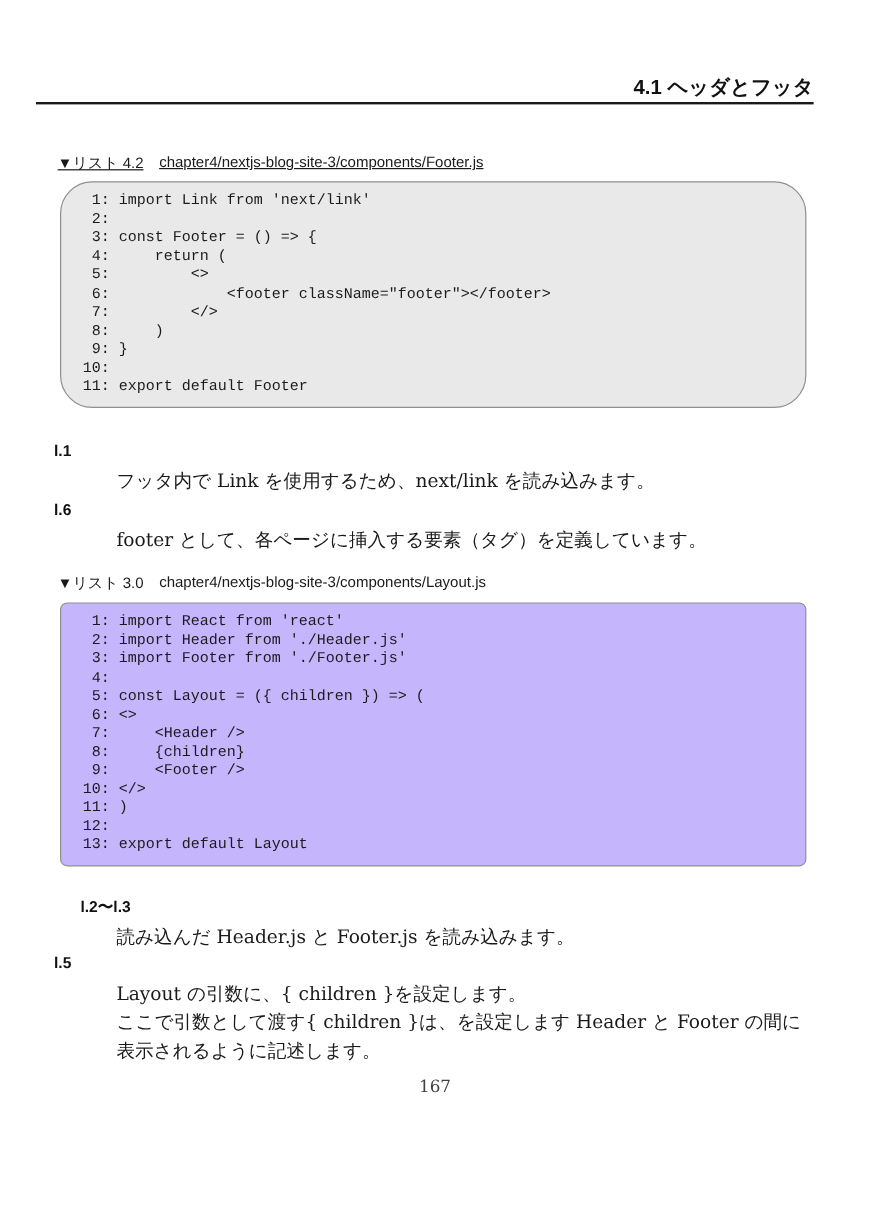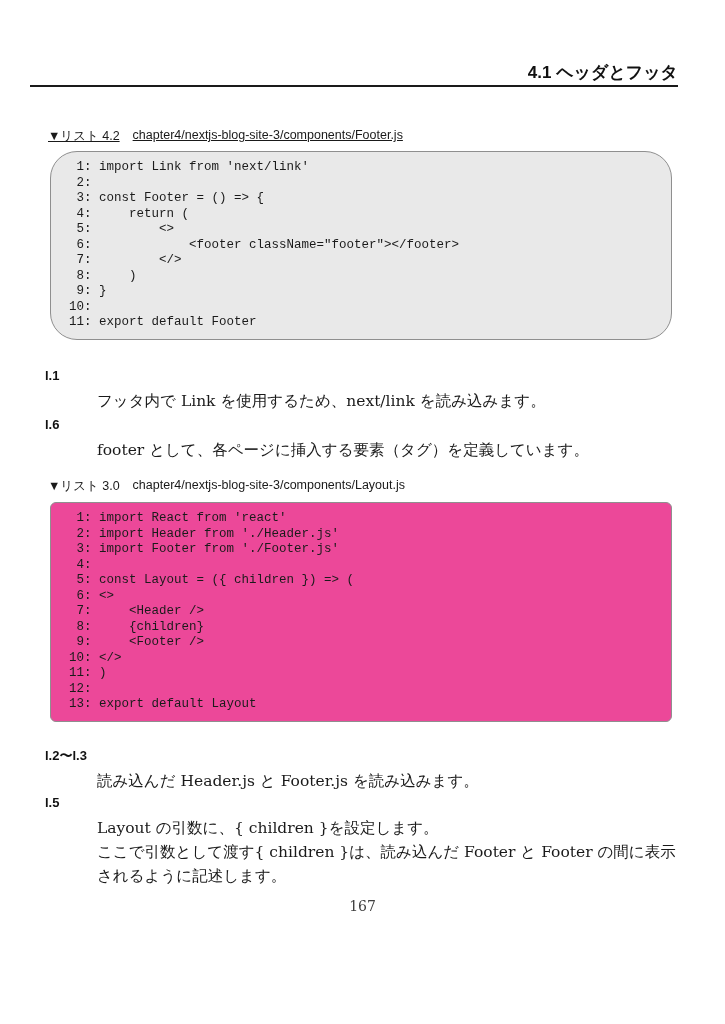--- a/index.html
+++ b/index.html
@@ -79,21 +79,21 @@
     left: 97px;
     width: 582px;
     font-size: 15.5px;
     line-height: 24px;
     color: #1a1a1a;
   }
   .nl-1 { top: 368px; }
   .nt-1 { top: 389px; }
   .nl-2 { top: 417px; }
   .nt-2 { top: 438px; }
-  .nl-3 { top: 747px; }
+  .nl-3 { top: 747px; margin-left: 22px; }
   .nt-3 { top: 769px; }
   .nl-4 { top: 795px; }
   .nt-4 { top: 816px; }
   .nt-5 { top: 840px; }
 
   .page-number {
     position: absolute;
     top: 898px;
     left: 0;
     width: 100%;
@@ -132,37 +132,37 @@
   <div class="note-label nl-1">l.1</div>
   <div class="note-text nt-1">フッタ内で Link を使用するため、next/link を読み込みます。</div>
   <div class="note-label nl-2">l.6</div>
   <div class="note-text nt-2">footer として、各ページに挿入する要素（タグ）を定義しています。</div>
 
   <div class="listing-caption caption-2">
     <span class="listing-marker">▼リスト 3.0</span>
     <span class="listing-path">chapter4/nextjs-blog-site-3/components/Layout.js</span>
   </div>
 
-  <div class="code-block code-2" style="background: #ec4899; border-color: rgb(143, 143, 143);">
+  <div class="code-block code-2" style="background: #c4b5fd; border-color: rgb(143, 143, 143);">
     <div class="code-line"> 1: import React from 'react'</div>
     <div class="code-line"> 2: import Header from './Header.js'</div>
     <div class="code-line"> 3: import Footer from './Footer.js'</div>
     <div class="code-line"> 4:</div>
     <div class="code-line"> 5: const Layout = ({ children }) =&gt; (</div>
     <div class="code-line"> 6: &lt;&gt;</div>
     <div class="code-line"> 7:     &lt;Header /&gt;</div>
     <div class="code-line"> 8:     {children}</div>
     <div class="code-line"> 9:     &lt;Footer /&gt;</div>
     <div class="code-line">10: &lt;/&gt;</div>
     <div class="code-line">11: )</div>
     <div class="code-line">12:</div>
     <div class="code-line">13: export default Layout</div>
   </div>
 
   <div class="note-label nl-3">l.2〜l.3</div>
   <div class="note-text nt-3">読み込んだ Header.js と Footer.js を読み込みます。</div>
   <div class="note-label nl-4">l.5</div>
   <div class="note-text nt-4">Layout の引数に、{ children }を設定します。</div>
-  <div class="note-text nt-5">ここで引数として渡す{ children }は、読み込んだ Footer と Footer の間に表示されるように記述します。</div>
+  <div class="note-text nt-5">ここで引数として渡す{ children }は、を設定します Header と Footer の間に表示されるように記述します。</div>
 
   <div class="page-number">167</div>
 
 </div>
 
 </body></html>

